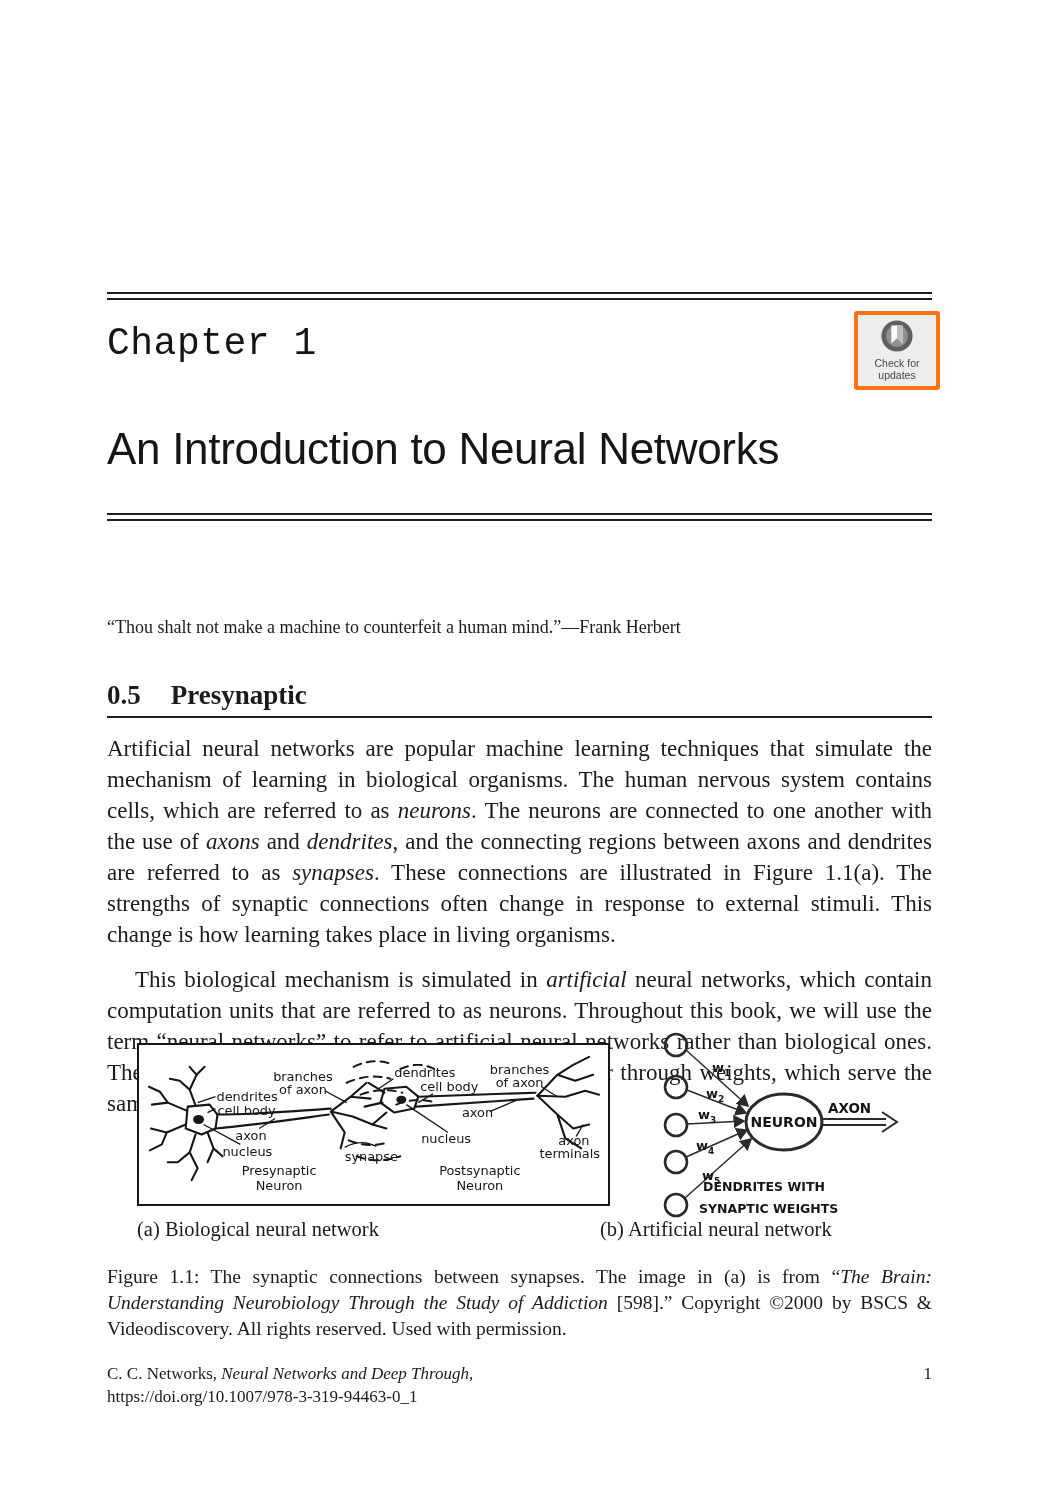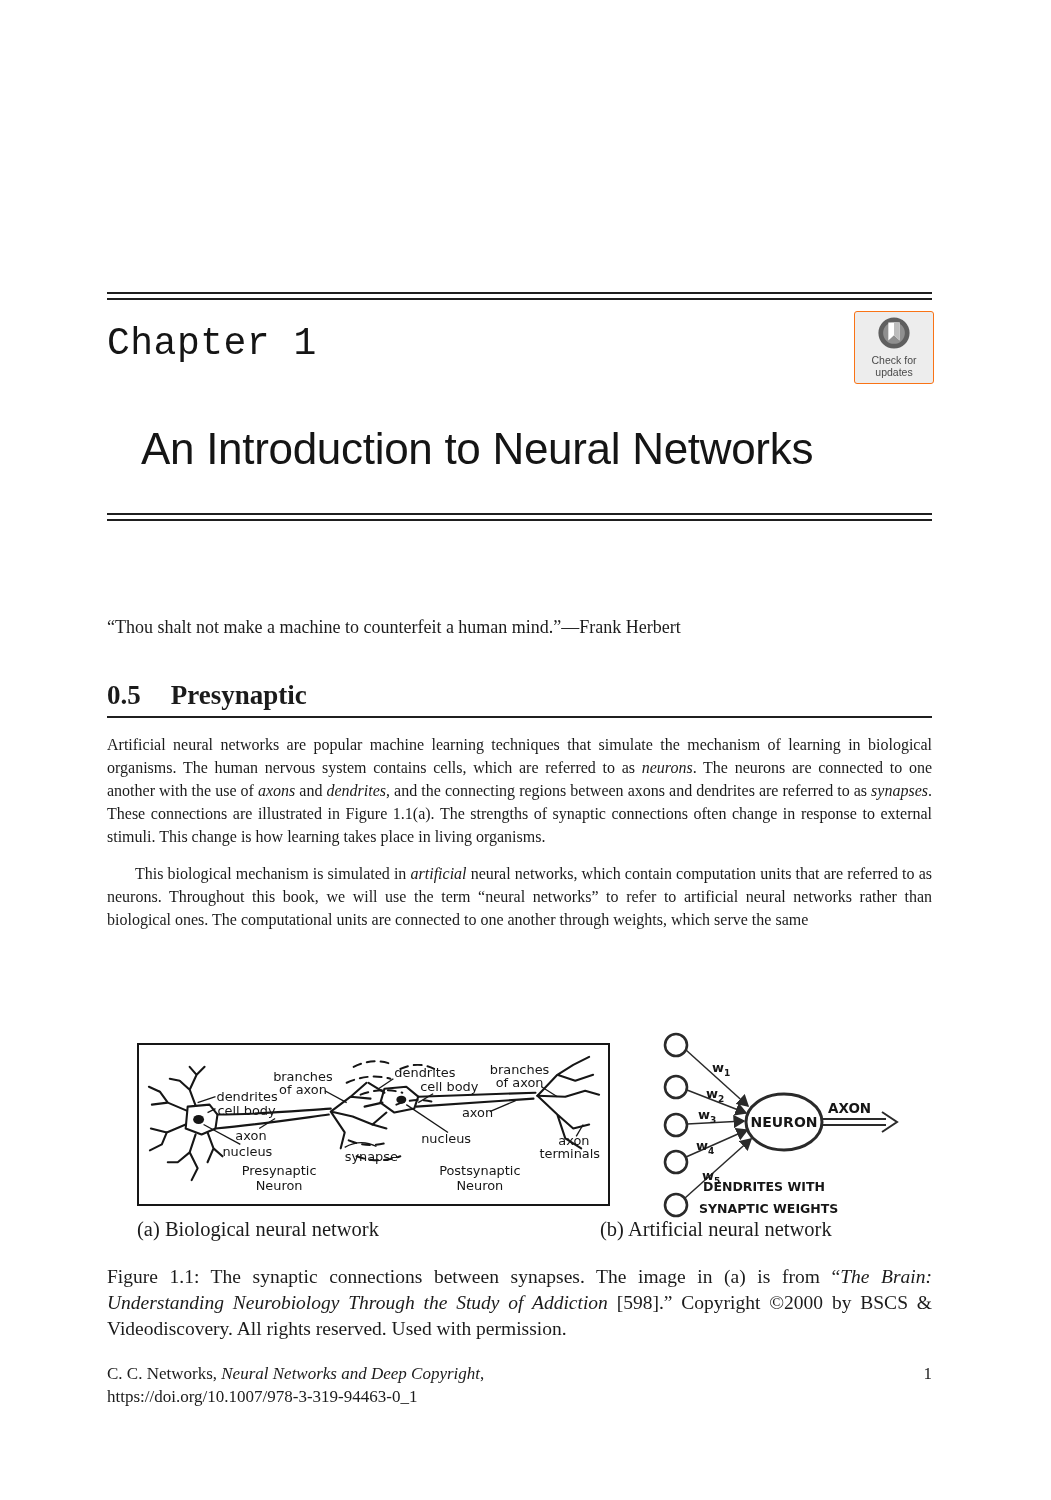--- a/index.html
+++ b/index.html
@@ -1,29 +1,29 @@
 <!DOCTYPE html>
 <html><head>
 <meta charset="utf-8">
 <style>
   html,body{margin:0;padding:0;background:#e8e8e8;}
   .page{position:relative;width:1051px;height:1500px;margin:0 auto;background:#ffffff;
         font-family:"Liberation Serif",serif;color:#1b1b1b;overflow:hidden;}
   .abs{position:absolute;}
   .rule-double{border-top:2px solid #1f1f1f;border-bottom:2px solid #1f1f1f;height:4px;width:825px;}
   .chapter{font-family:Liberation Mono, monospace;font-size:38px;letter-spacing:0.5px;color:#151515;}
-  .title{font-family:"Liberation Sans",sans-serif;font-size:44px;letter-spacing:-0.3px;color:#151515;white-space:nowrap;margin-left:34px;}
-  .badge{width:78px;height:71px;background:#ededed;border:1px solid #f97316;border-radius:3px;
+  .title{font-family:"Liberation Sans",sans-serif;font-size:44px;letter-spacing:-0.3px;color:#151515;white-space:nowrap;}
+  .badge{width:78px;height:71px;background:#ededed;border:4px solid #f97316;border-radius:3px;
          text-align:center;cursor:pointer;font-family:"Liberation Sans",sans-serif;}
   .badge-text{font-size:10.5px;line-height:11.5px;color:#4a4a4a;margin-top:1px;}
   .quote{font-size:18px;text-align:center;}
   .sec-head{font-size:27px;font-weight:bold;}
   .sec-num{margin-right:30px;}
   .sec-rule{border-bottom:2px solid #1f1f1f;width:825px;}
-  .bodytext{width:825px;font-size:16px;line-height:23px;text-align:justify;}
+  .bodytext{width:825px;font-size:23px;line-height:31px;text-align:justify;}
   .para2{text-indent:28px;margin-top:14px;}
   .figbox{width:469px;height:159px;border:2px solid #161616;background:#fff;}
   .subcap{font-size:20.5px;text-align:left;}
   .caption{width:825px;font-size:19.5px;line-height:26px;text-align:justify;}
   .footer{width:825px;font-size:17px;line-height:23px;}
   .pagenum{position:absolute;right:0;top:0;}
   svg text{font-family:"DejaVu Sans",sans-serif;fill:#161616;}
   i{font-style:italic;}
 </style>
 </head>
@@ -188,18 +188,18 @@
       </g>
     </svg>
   </div>
 
   <div class="abs subcap" style="left:137px;top:1218px;width:473px;">(a) Biological neural network</div>
   <div class="abs subcap" style="left:600px;top:1218px;width:330px;">(b) Artificial neural network</div>
 
   <div class="abs caption" style="left:107px;top:1264px;"><span>Figure 1.1: The synaptic connections between synapses. The image in (a) is from “</span><i>The Brain: Understanding Neurobiology Through the Study of Addiction</i><span> [598].” Copyright ©2000 by BSCS &amp; Videodiscovery. All rights reserved. Used with permission.</span></div>
 
   <div class="abs footer" style="left:107px;top:1362px;">
-    <div><span>C. C. Networks, </span><i>Neural Networks and Deep Copyright</i><span>,</span></div>
+    <div><span>C. C. Networks, </span><i>Neural Networks and Deep Through</i><span>,</span></div>
     <div>https://doi.org/10.1007/978-3-319-94463-0_1</div>
     <span class="pagenum">1</span>
   </div>
 
 </div>
 
 </body></html>

